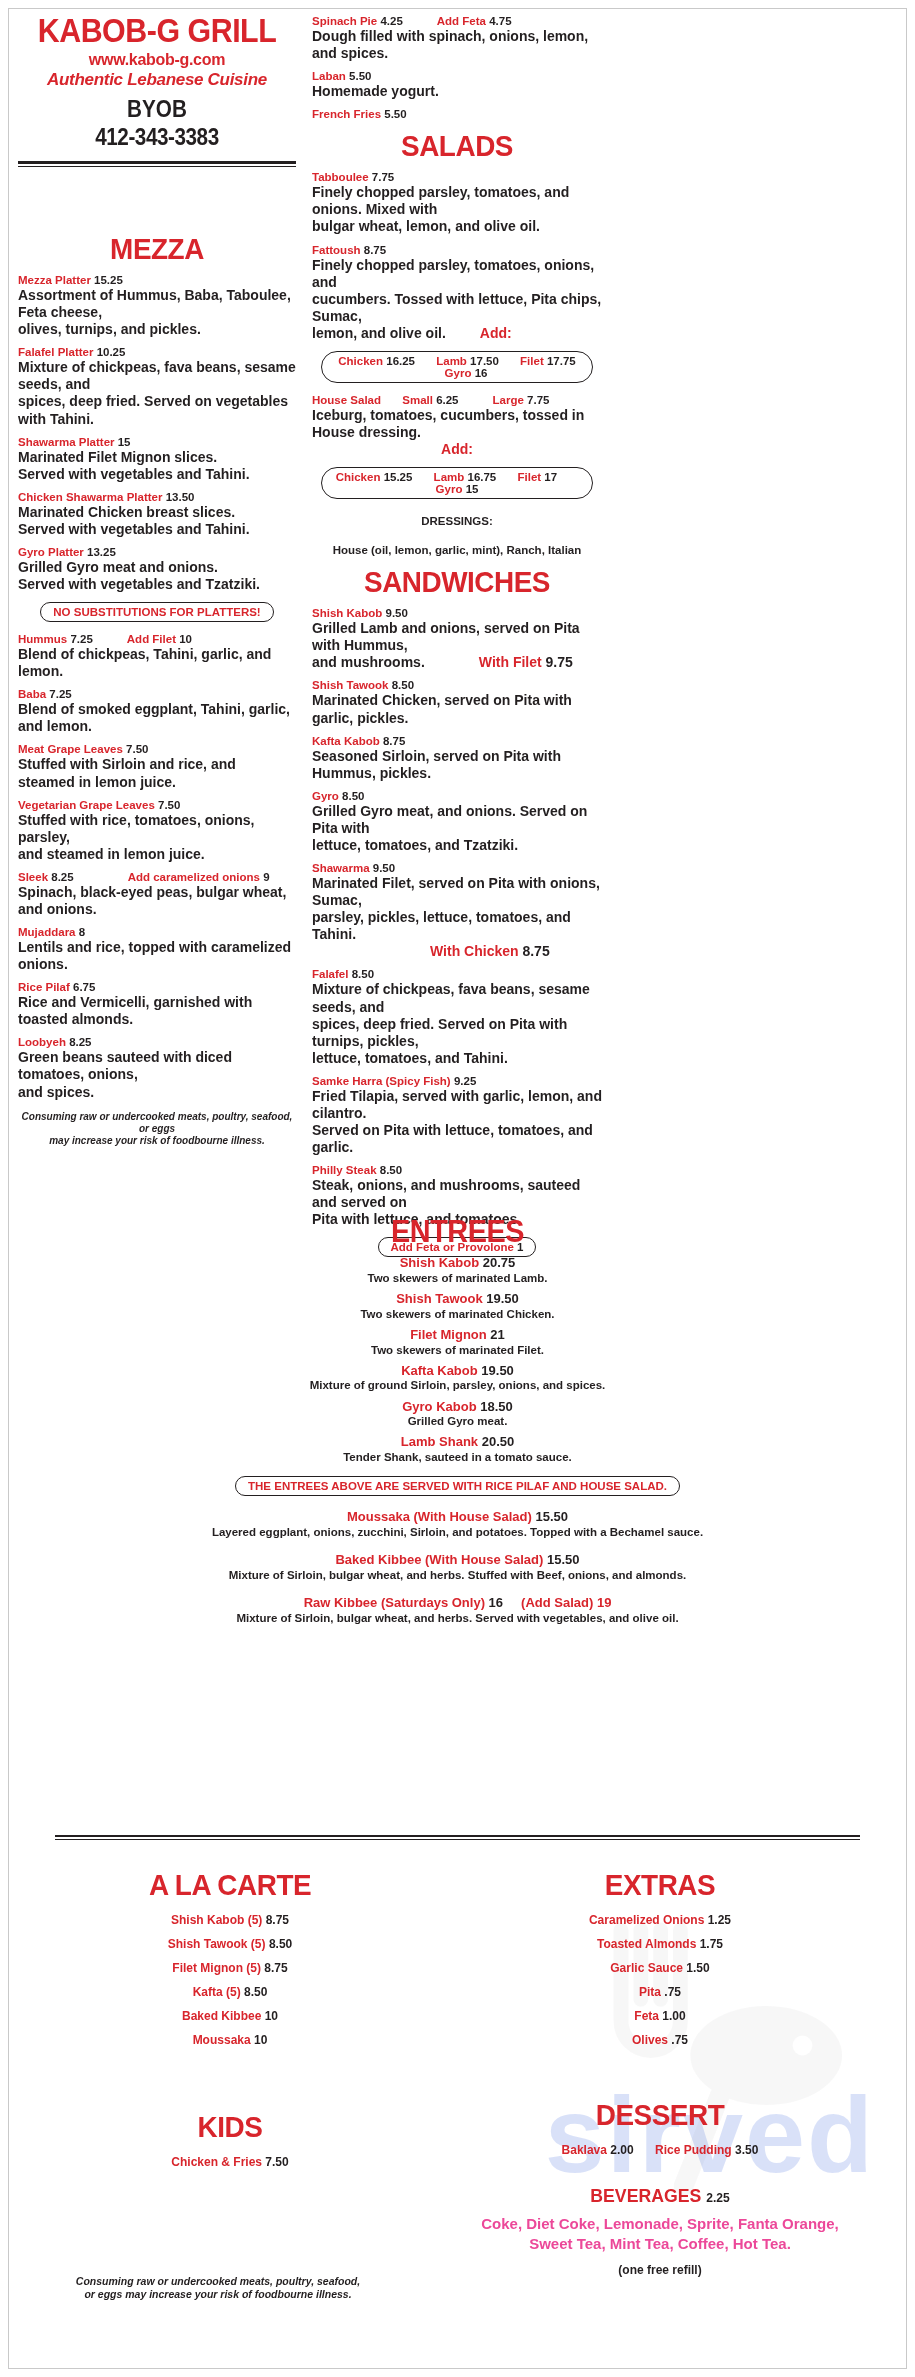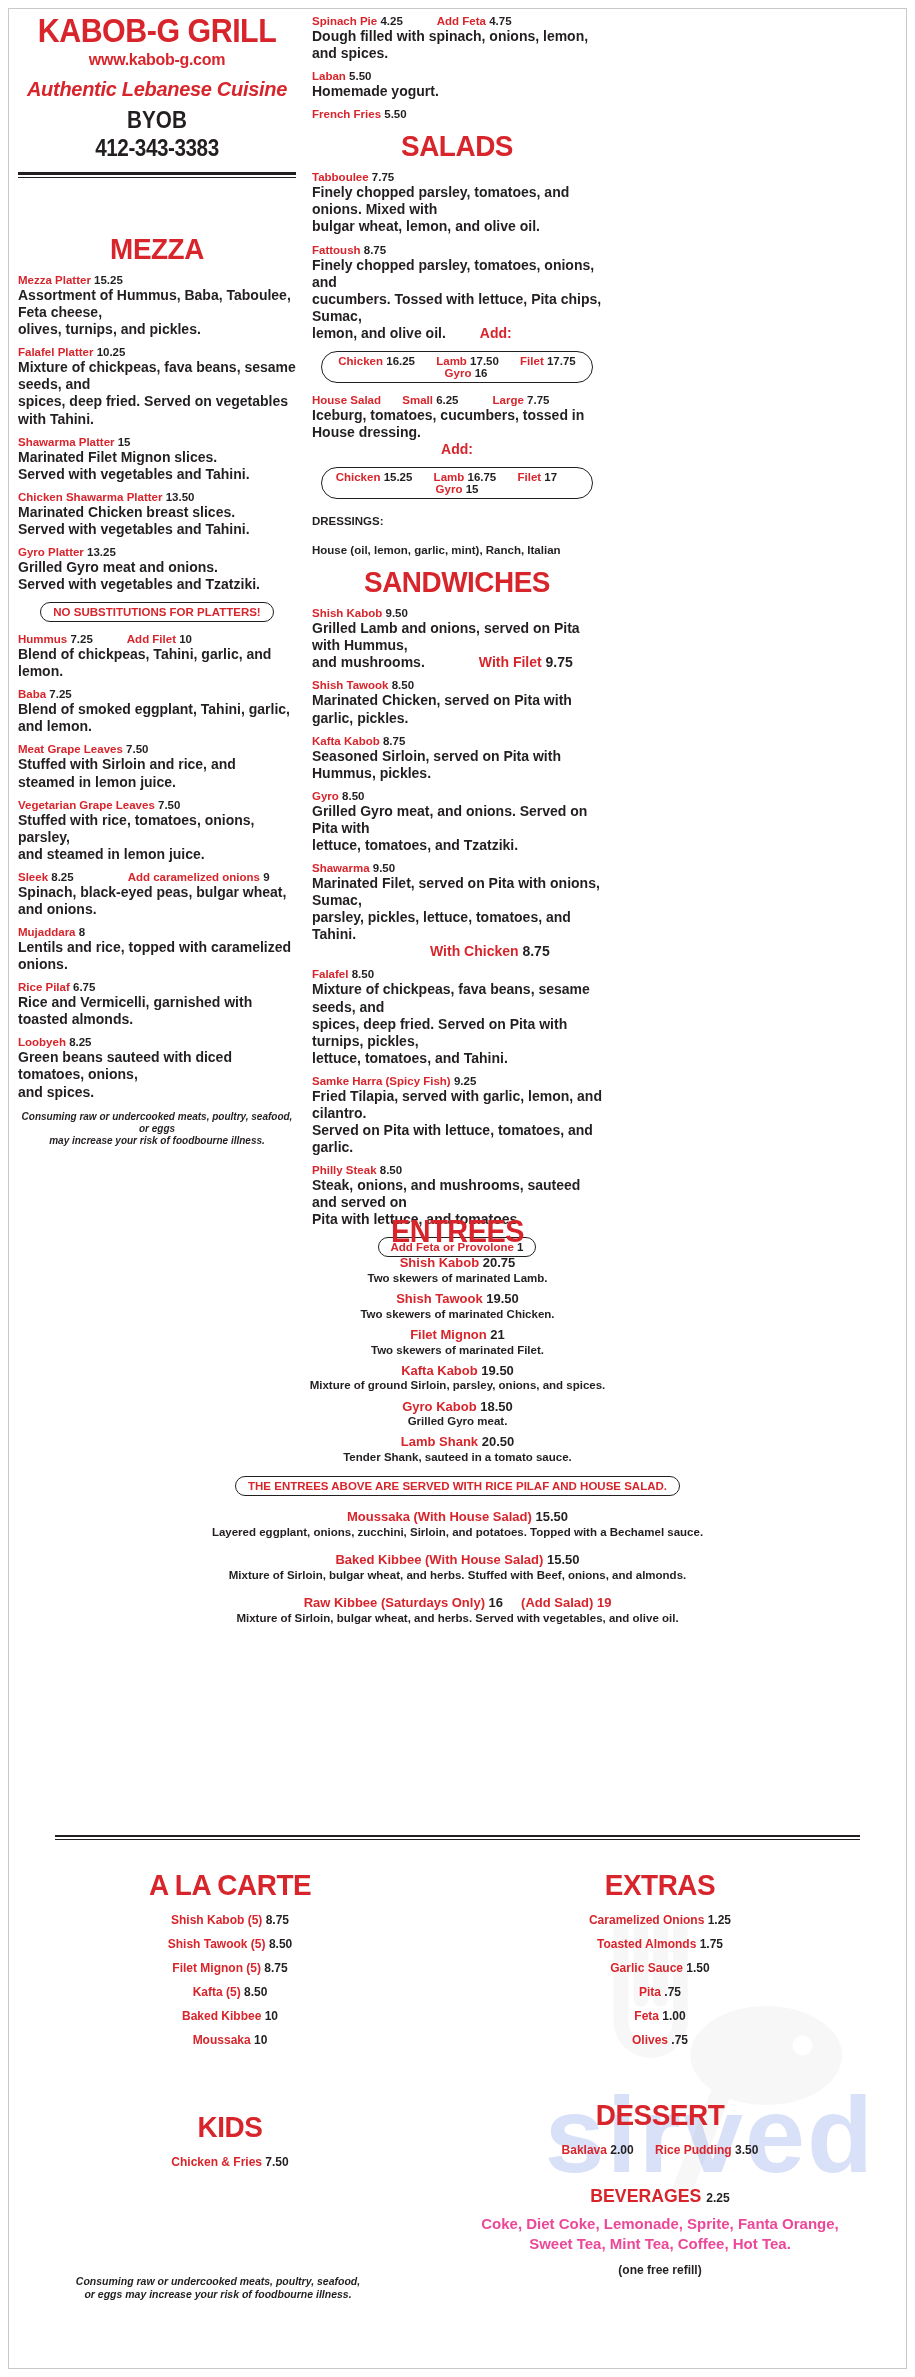--- a/index.html
+++ b/index.html
@@ -69,22 +69,22 @@
     color:#d8252c;
     font-weight:bold;
     font-size:16px;
     margin-top:3px;
     letter-spacing:-0.3px;
   }
   .tagline{
     color:#d8252c;
     font-weight:bold;
     font-style:italic;
-    font-size:20px;
-    margin-top:9px;
+    font-size:17px;
+    margin-top:1px;
     letter-spacing:-0.3px;
   }
   .byob{
     color:#231f20;
     font-weight:bold;
     font-size:23px;
     margin-top:6px;
     letter-spacing:0px;
     transform:scaleX(.9);
   }
@@ -155,21 +155,21 @@
     font-size:11.5px;
     width:max-content;
     max-width:94%;
     box-sizing:border-box;
     background:#fff;
   }
   .pill.mixed .price{ color:#231f20; }
 
   .center{ text-align:center; }
   .dressings{
-    text-align:left;
+    text-align:center;
     color:#231f20;
     font-weight:bold;
     font-size:11.5px;
     line-height:1.22;
     margin-top:15px;
   }
 
   .disclaimer{
     color:#231f20;
     font-style:italic;

